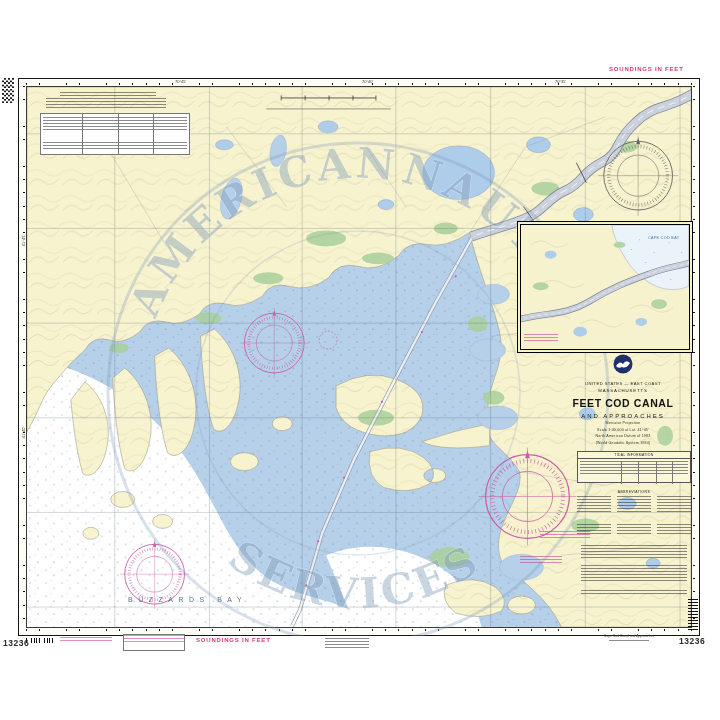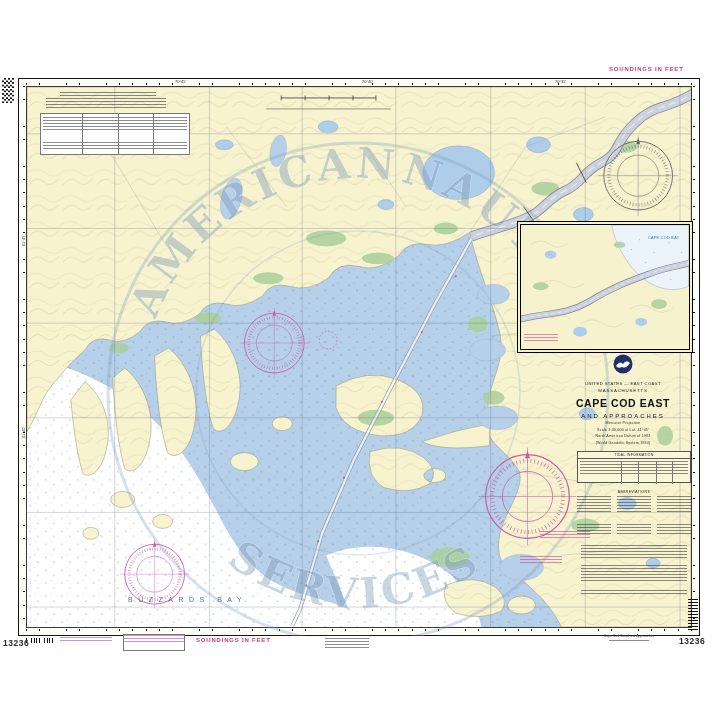--- a/index.html
+++ b/index.html
@@ -315,21 +315,21 @@
 <div class="abs insetlabel" style="left:648px;top:236px;">CAPE COD BAY</div>
 <div class="abs greek-pink" style="left:524px;top:334px;width:34px;height:9px;z-index:7;"></div>
 
 <div class="abs titleblock">
   <svg class="noaa" viewBox="0 0 20 20">
     <circle cx="10" cy="10" r="9.5" fill="#20306b"></circle>
     <path d="M3,12 Q7,6 10,10 Q13,5 17,9 Q13,15 9,13 Q5,15 3,12 Z" fill="#ffffff"></path>
   </svg>
   <div class="tb-country">UNITED STATES — EAST COAST</div>
   <div class="tb-state">MASSACHUSETTS</div>
-  <div class="tb-title">CAPE COD EAST</div>
+  <div class="tb-title">FEET COD CANAL</div>
   <div class="tb-sub">AND APPROACHES</div>
   <div class="tb-small">Mercator Projection</div>
   <div class="tb-small">Scale 1:40,000 at Lat. 41°45'</div>
   <div class="tb-small">North American Datum of 1983</div>
   <div class="tb-small">(World Geodetic System 1984)</div>
 </div>
 
 <div class="abs tbl">
   <div class="tbl-head">TIDAL INFORMATION</div>
   <div class="tbl-body greek">

